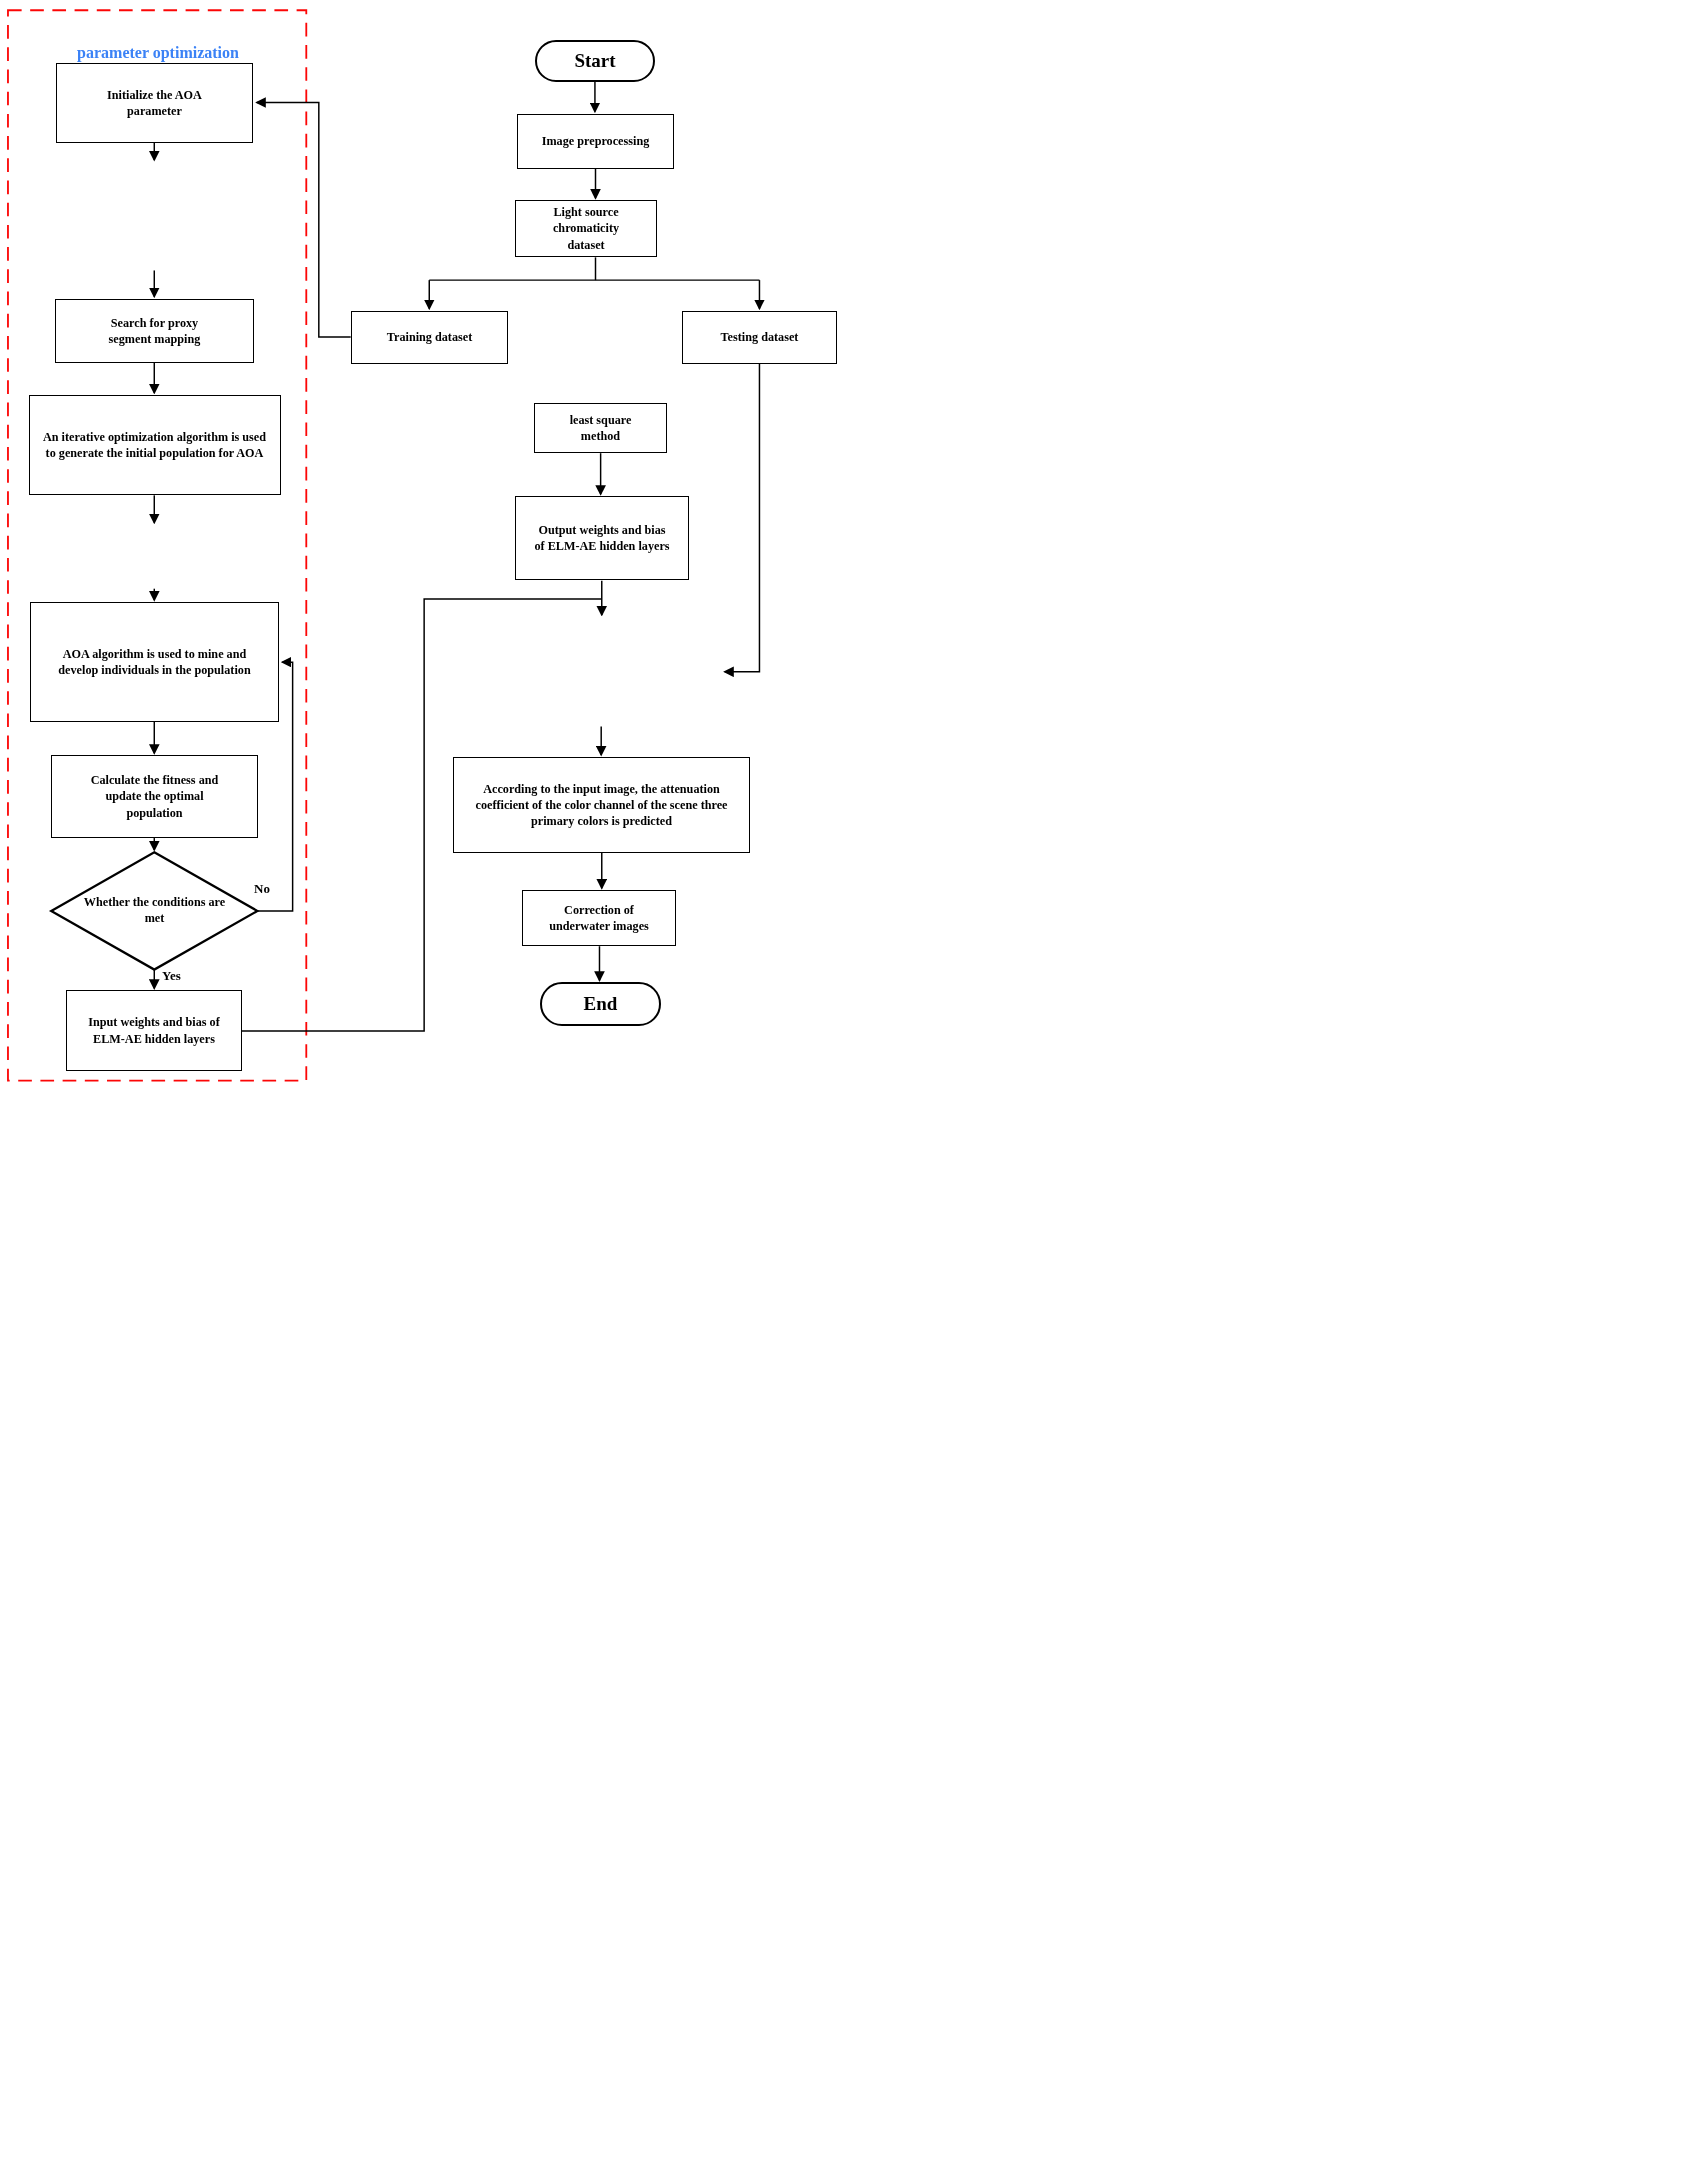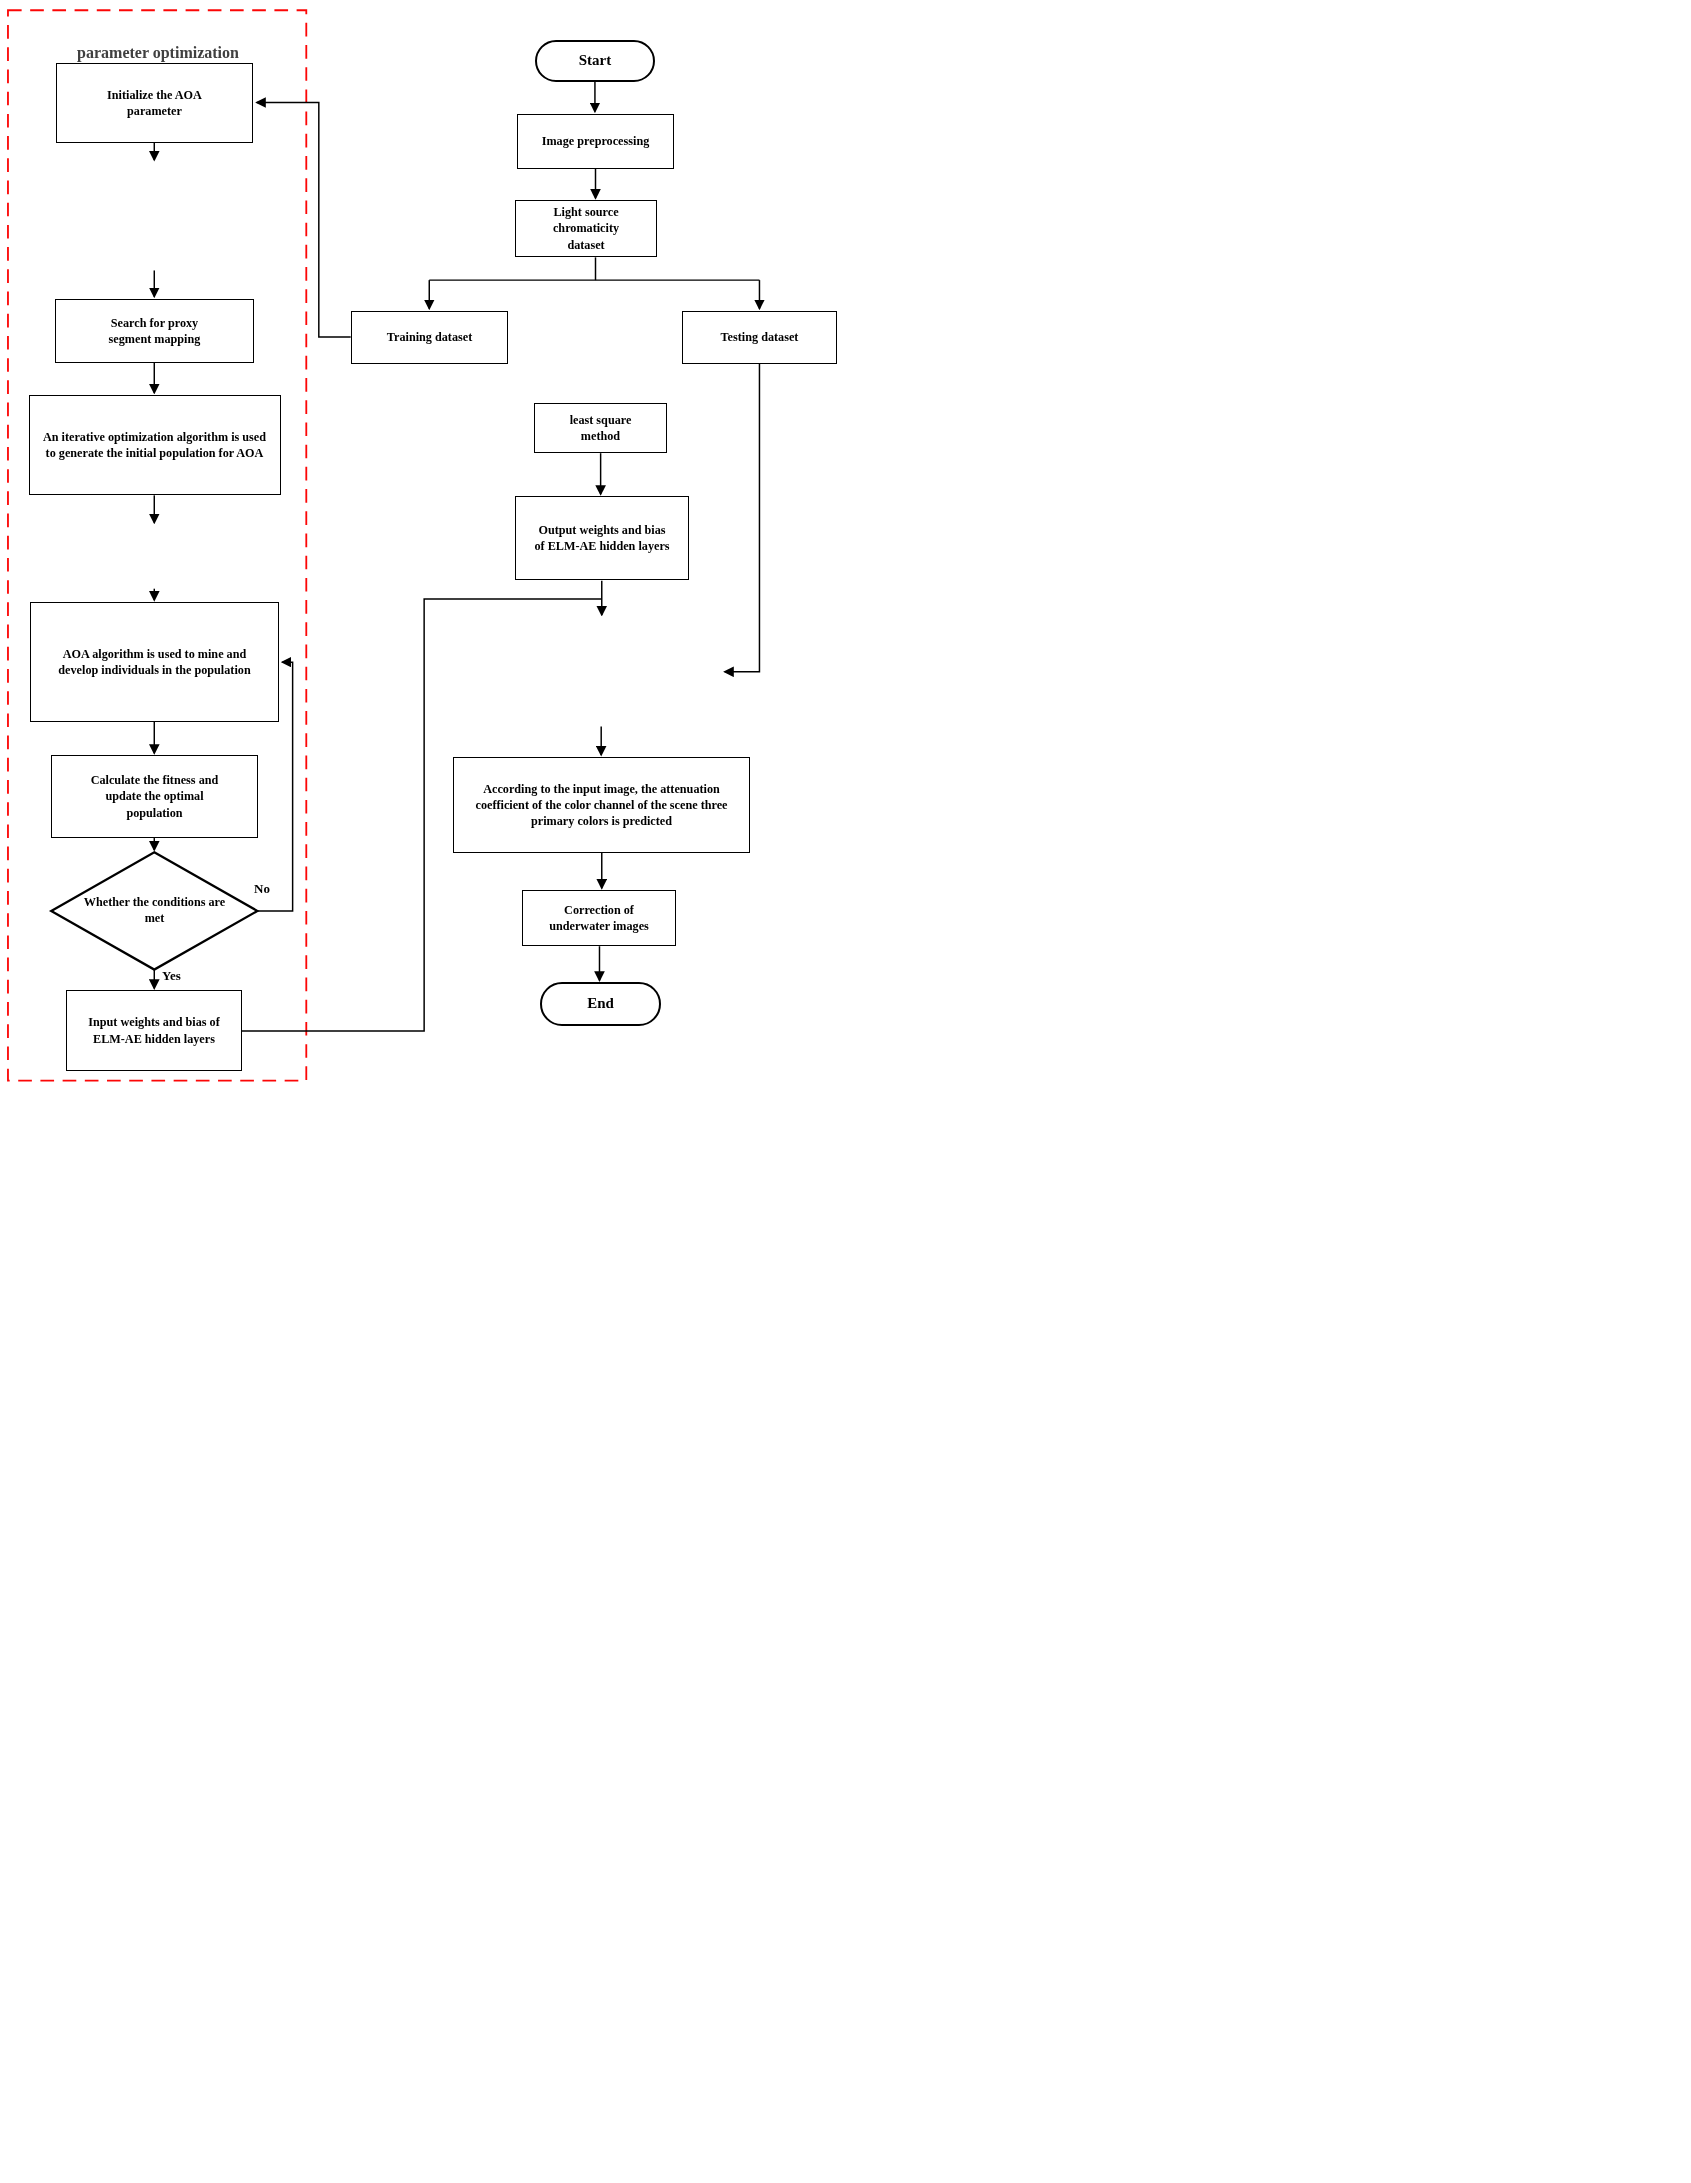--- a/index.html
+++ b/index.html
@@ -23,27 +23,27 @@
     text-align:center;
     background:#ffffff;
     border:1.7px solid #000;
     font-size:12.2px;
     line-height:1.32;
     box-sizing:border-box;
   }
   .terminal{
     border-width:2.3px;
     border-radius:23px;
-    font-size:15px;
+    font-size:19px;
     background:#ffffff;
   }
   .diagram-title{
     position:absolute;
     z-index:3;
-    color:#404040;
+    color:#3b82f6;
     font-size:16px;
     text-align:center;
   }
   .edge-label{
     position:absolute;
     z-index:3;
     font-size:13px;
   }
   .diamond-text{
     position:absolute;

